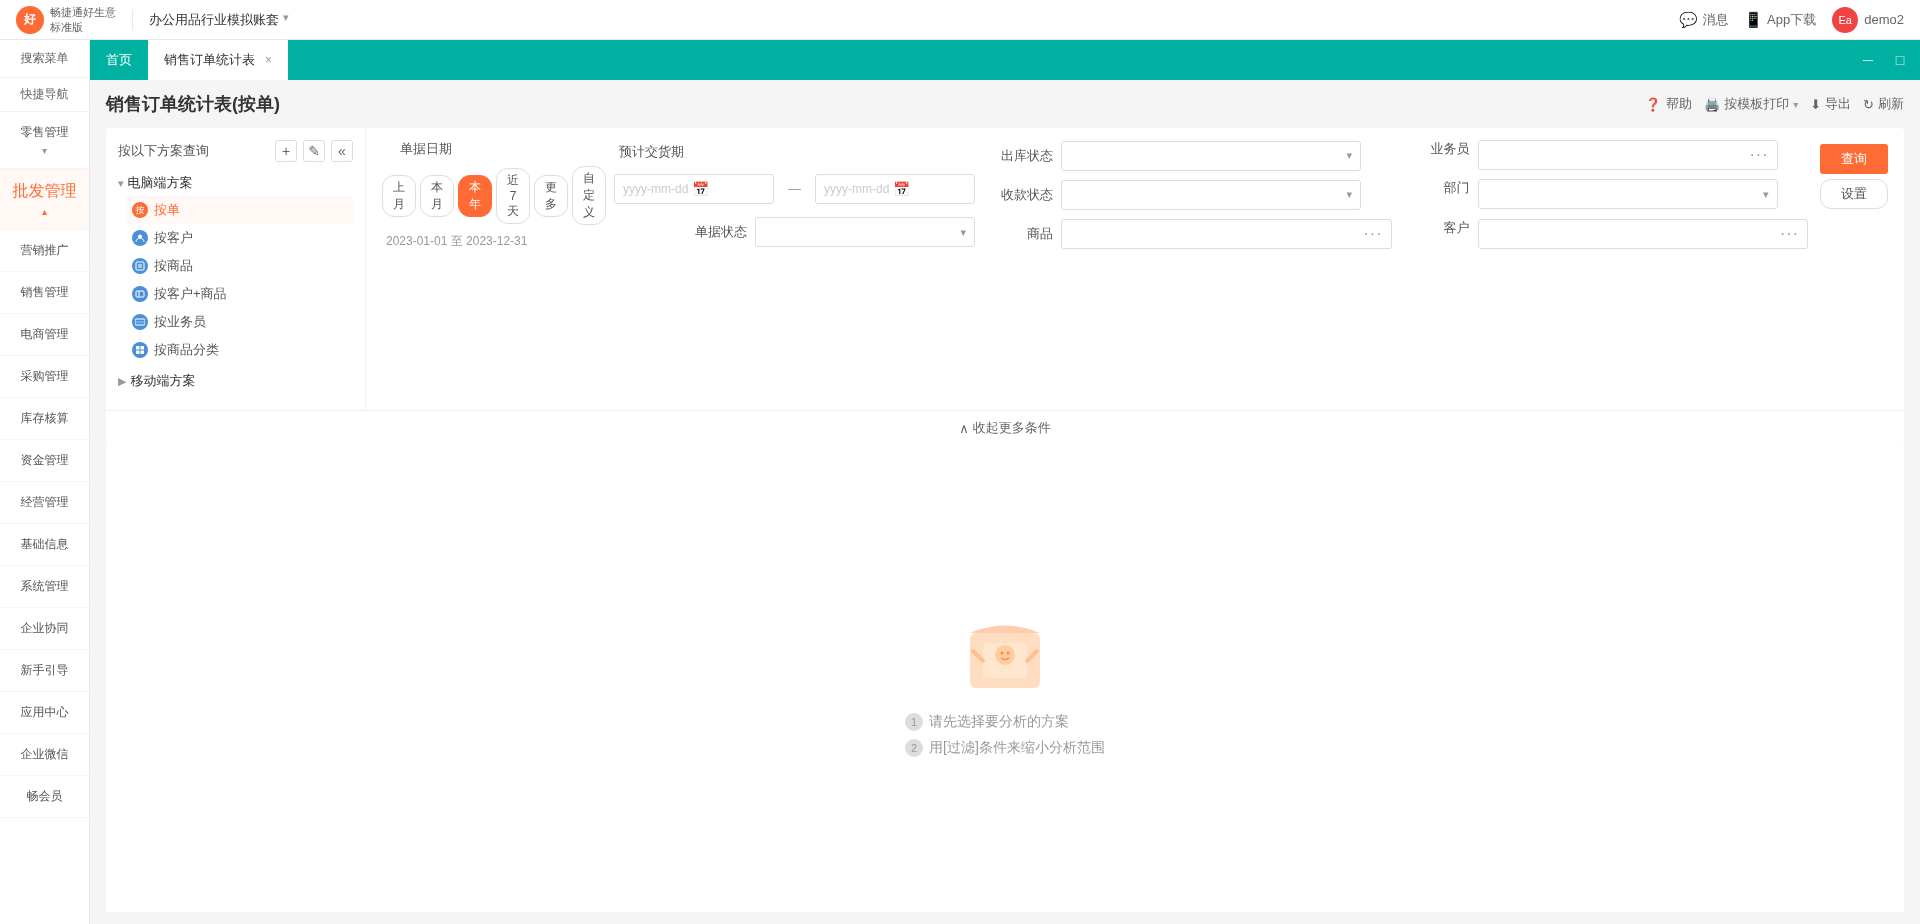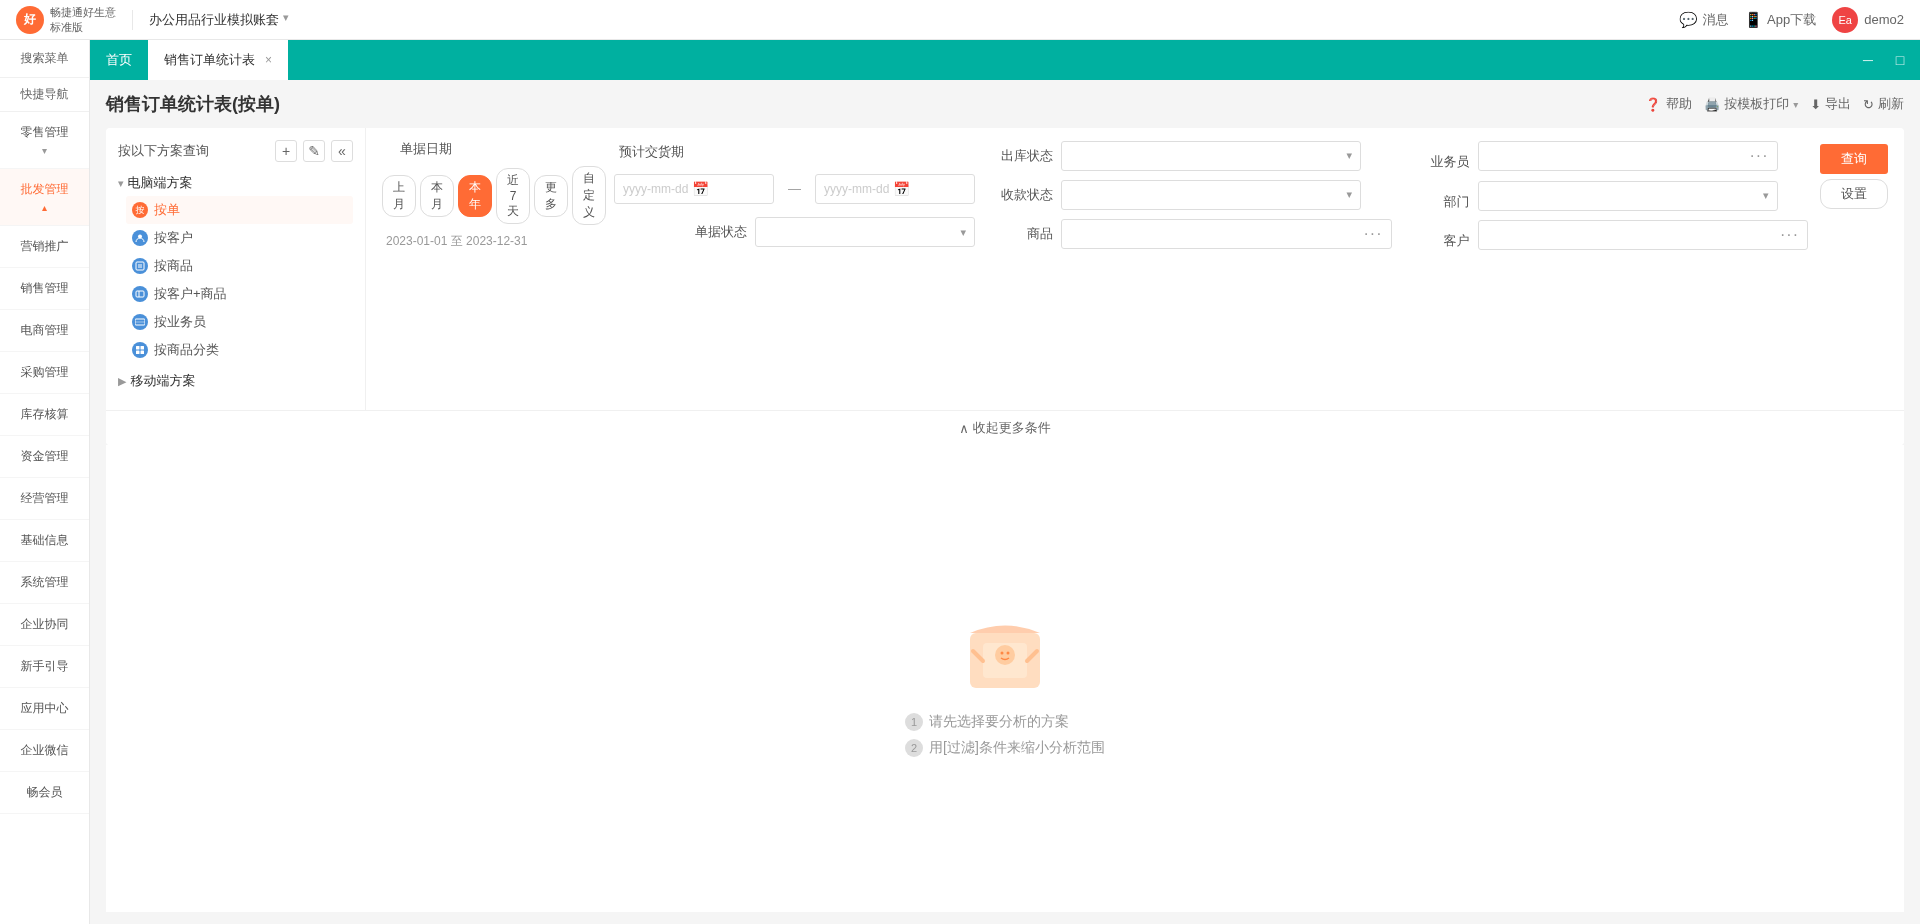--- a/index.html
+++ b/index.html
@@ -137,21 +137,21 @@
 <div class="main-layout">
 
   <div class="sidebar">
     <div class="sidebar-search">搜索菜单</div>
     <div class="sidebar-quick">快捷导航</div>
     <div class="sidebar-item">
       <span style="font-size:12px;">零售管理</span>
       <span style="font-size:10px;color:#999;">▾</span>
     </div>
     <div class="sidebar-item" style="background:#fff8f5;color:#ff6b35;">
-      <span style="font-size:12px;color:#ff6b35;">批发管理</span>
+      <span style="font-size:16px;color:#ff6b35;">批发管理</span>
       <span style="font-size:10px;color:#ff6b35;">▴</span>
     </div>
     <div class="sidebar-item">
       <span>营销推广</span>
     </div>
     <div class="sidebar-item">
       <span>销售管理</span>
     </div>
     <div class="sidebar-item">
       <span>电商管理</span>
@@ -367,21 +367,21 @@
                       <span style="color:#ccc;"></span>
                       <span class="filter-select-arrow">▾</span>
                     </div>
                     <span class="filter-label">商品</span>
                     <div class="filter-select" style="flex:1;">
                       <span style="color:#ccc;"></span>
                       <span class="filter-select-dots">···</span>
                     </div>
                   </div>
 
-                  <div class="filter-row" style="margin-bottom:0;align-items:flex-end;">
+                  <div class="filter-row" style="margin-bottom:0;align-items:flex-start;">
                     <span class="filter-label">业务员</span>
                     <div class="filter-select" style="min-width:300px;flex:0.8;">
                       <span style="color:#ccc;"></span>
                       <span class="filter-select-dots">···</span>
                     </div>
                     <span class="filter-label">部门</span>
                     <div class="filter-select" style="min-width:300px;flex:0.8;">
                       <span style="color:#ccc;"></span>
                       <span class="filter-select-arrow">▾</span>
                     </div>

